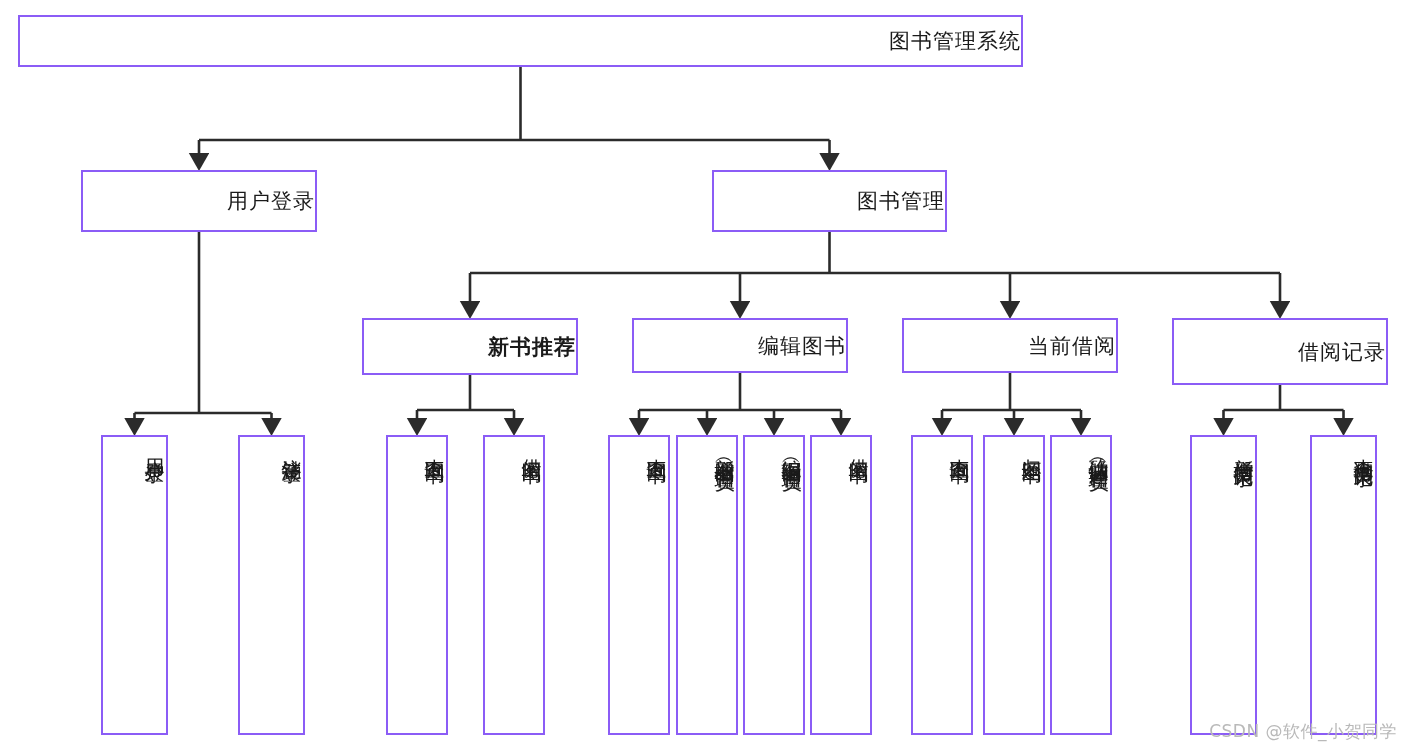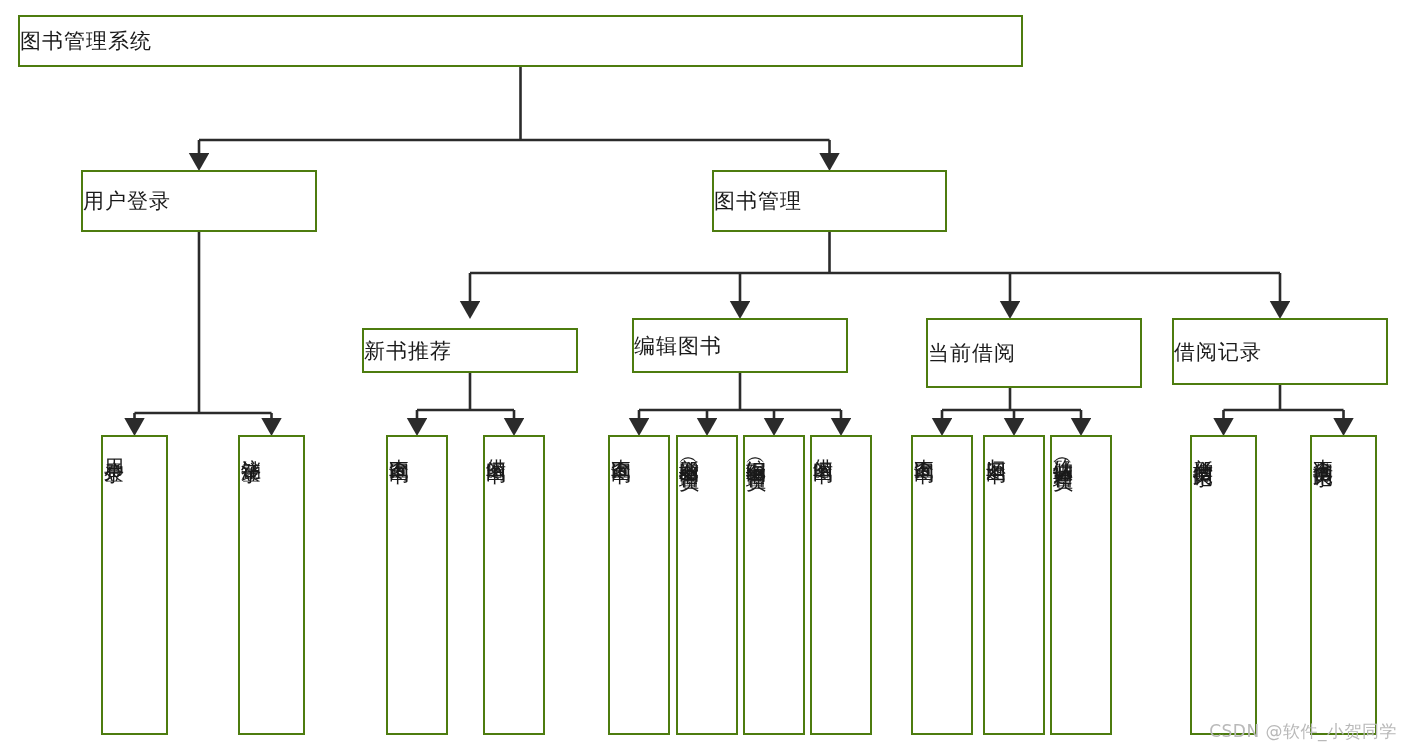--- a/index.html
+++ b/index.html
@@ -22,24 +22,24 @@
     left: 0;
     top: 0;
     width: 1405px;
     height: 747px;
     pointer-events: none;
   }
   .node {
     position: absolute;
     box-sizing: border-box;
     background: #ffffff;
-    border: 2px solid #4d7c0f;
+    border: 2px solid #8b5cf6;
     display: flex;
     align-items: center;
-    justify-content: flex-start;
+    justify-content: flex-end;
     color: #1a1a1a;
   }
   .node.horiz {
     font-size: 21px;
     letter-spacing: 1px;
   }
   .node.root {
     font-size: 21px;
     letter-spacing: 1px;
   }
@@ -116,27 +116,27 @@
   <div id="nodes">
       <div class="node root" style="left: 18px; top: 15px; width: 1005px; height: 52px;">
         <span>图书管理系统</span>
       </div>
       <div class="node horiz" style="left: 81px; top: 170px; width: 236px; height: 62px;">
         <span>用户登录</span>
       </div>
       <div class="node horiz" style="left: 712px; top: 170px; width: 235px; height: 62px;">
         <span>图书管理</span>
       </div>
-      <div class="node horiz" style="left: 362px; top: 328px; width: 216px; height: 45px;">
+      <div class="node horiz" style="left: 362px; top: 318px; width: 216px; height: 57px; font-weight: bold;">
         <span>新书推荐</span>
       </div>
       <div class="node horiz" style="left: 632px; top: 318px; width: 216px; height: 55px;">
         <span>编辑图书</span>
       </div>
-      <div class="node horiz" style="left: 926px; top: 318px; width: 216px; height: 70px;">
+      <div class="node horiz" style="left: 902px; top: 318px; width: 216px; height: 55px;">
         <span>当前借阅</span>
       </div>
       <div class="node horiz" style="left: 1172px; top: 318px; width: 216px; height: 67px;">
         <span>借阅记录</span>
       </div>
       <div class="node leaf" style="left: 101px; top: 435px; width: 67px; height: 300px;">
         <span class="vtext">用户登录</span>
       </div>
       <div class="node leaf" style="left: 238px; top: 435px; width: 67px; height: 300px;">
         <span class="vtext">注销登录</span>

